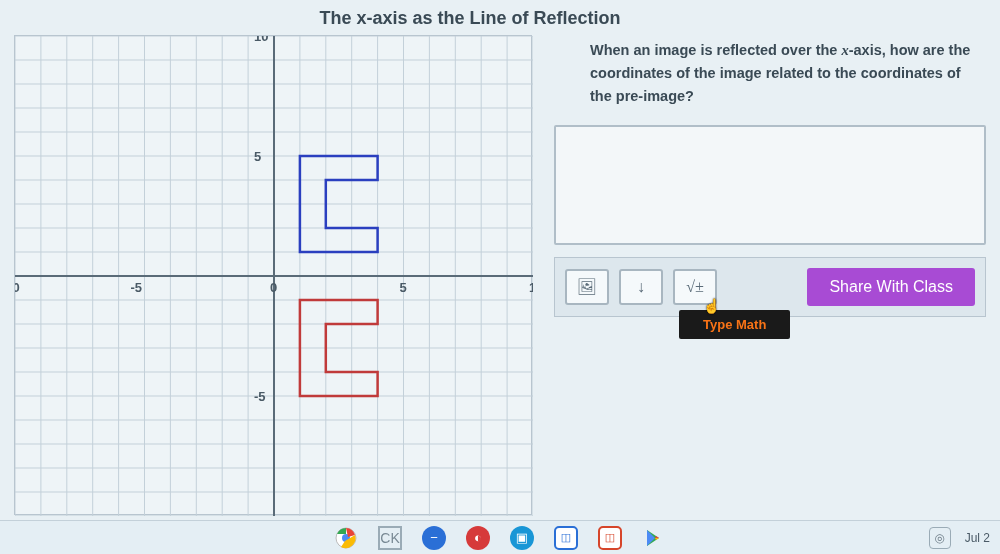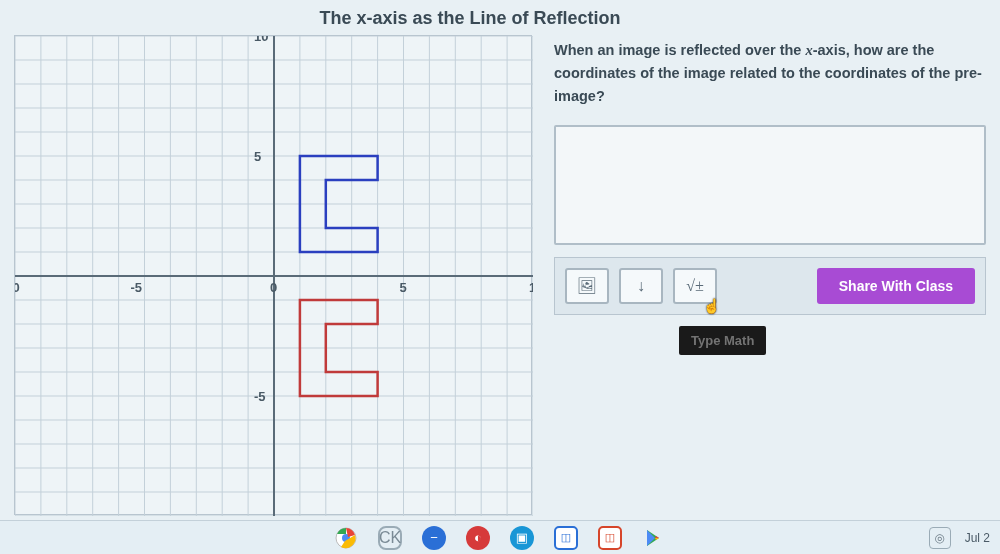--- a/index.html
+++ b/index.html
@@ -42,20 +42,21 @@
   .right {
     flex: 1;
     padding-top: 4px;
   }
   .prompt {
     font-size: 14.5px;
     line-height: 1.6;
     color: #3a4a55;
     font-weight: 600;
     margin-bottom: 16px;
+    margin-left: 36px;
   }
   .prompt i { font-style: italic; font-family: "Times New Roman", serif;}
   .answer-box {
     background: #f3f7f9;
     border: 2px solid #b0bec8;
     width: 100%;
     height: 120px;
     border-radius: 2px;
     padding: 8px;
     font-size: 14px;
@@ -86,32 +87,32 @@
     color: #5a6b78;
     cursor: pointer;
   }
   .tool-btn.math { font-family: "Times New Roman", serif; font-style: italic;}
   .spacer { flex: 1; }
   .share-btn {
     background: #a84bd4;
     color: #fff;
     border: none;
     padding: 10px 22px;
-    font-size: 14px;
+    font-size: 16px;
     border-radius: 3px;
     cursor: pointer;
-    font-weight: 700;
+    font-weight: 400;
   }
   .tooltip {
     position: absolute;
-    top: 68px;
+    top: 52px;
     left: 124px;
     background: #1a1a1a;
-    color: #737373;
-    padding: 7px 12px;
+    color: #f97316;
+    padding: 7px 24px;
     font-size: 13px;
     font-weight: 600;
     border-radius: 2px;
   }
   .cursor-hand {
     position:absolute;
     top:40px; left:148px;
     color:#fff;
     font-size:14px;
     text-shadow: 0 0 2px #000;
@@ -240,21 +241,21 @@
 <div class="taskbar">
   <div class="task-icon">
     <svg width="22" height="22" viewBox="0 0 22 22">
         <circle cx="11" cy="11" r="10" fill="#fff" stroke="#bbb"></circle>
         <circle cx="11" cy="11" r="4" fill="#4c8bf5"></circle>
         <path d="M11 1 A10 10 0 0 1 20 8 L13 10 Z" fill="#e94435"></path>
         <path d="M2 7 A10 10 0 0 1 11 1 L11 7 Z" fill="#34a853"></path>
         <path d="M20 8 A10 10 0 0 1 6 20 L10 14 Z" fill="#fabb05"></path>
       </svg>
   </div>
-  <div class="task-icon" style="border:2px solid #9aabb6;border-radius:8px;font-size:16px;color:#7a8a95">CK</div>
+  <div class="task-icon" style="border:2px solid #9aabb6;border-radius:0;font-size:14px;color:#7a8a95">CK</div>
   <div class="task-icon" style="background:#2a6fd6;color:#fff">−</div>
   <div class="task-icon" style="background:#d63a3a;color:#fff">◐</div>
   <div class="task-icon" style="background:#1996d6;color:#fff">▣</div>
   <div class="task-icon" style="border:2px solid #2a6fd6;background:#fff;border-radius:5px;color:#2a6fd6;font-size:11px">◫</div>
   <div class="task-icon" style="border:2px solid #d6452a;background:#fff;border-radius:5px;color:#d6452a;font-size:11px">◫</div>
   <div class="task-icon">
     <svg width="18" height="18" viewBox="0 0 18 18">
         <path d="M2 1 L14 9 L2 17 Z" fill="#34a853"></path>
         <path d="M2 1 L10 9 L2 17" fill="#4c8bf5"></path>
         <path d="M10 9 L14 9 L11 11 Z" fill="#fabb05"></path>

